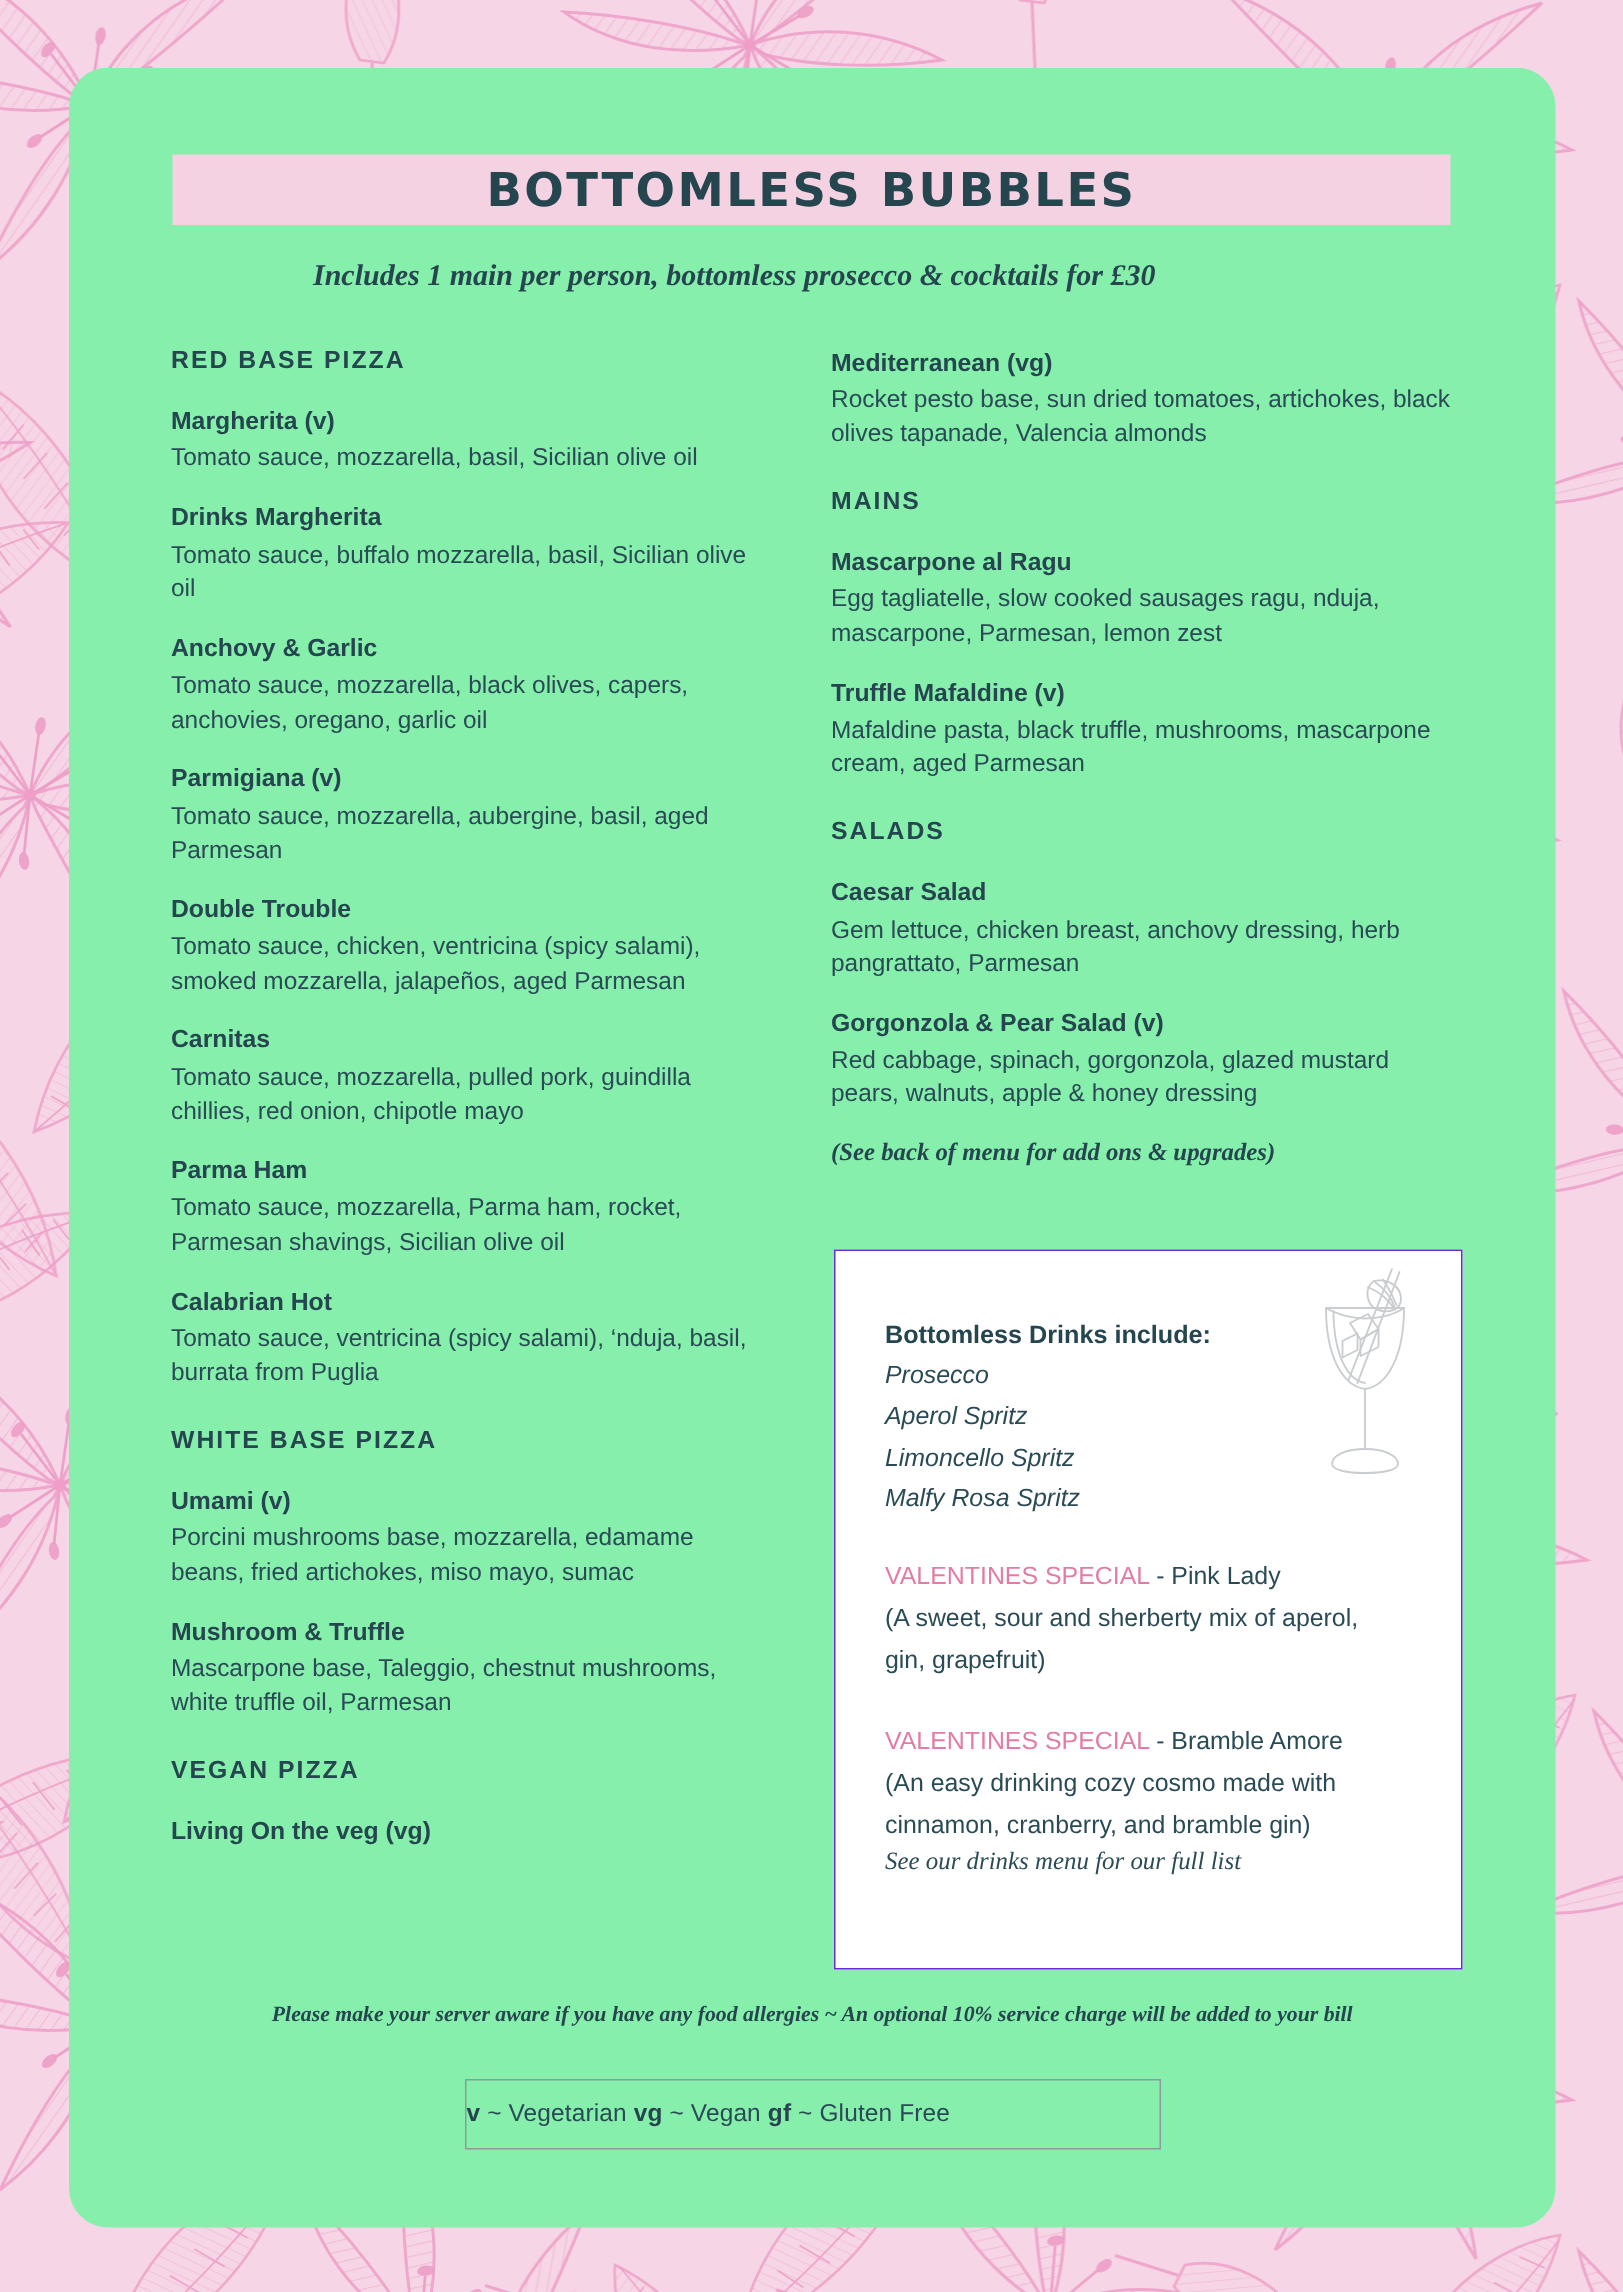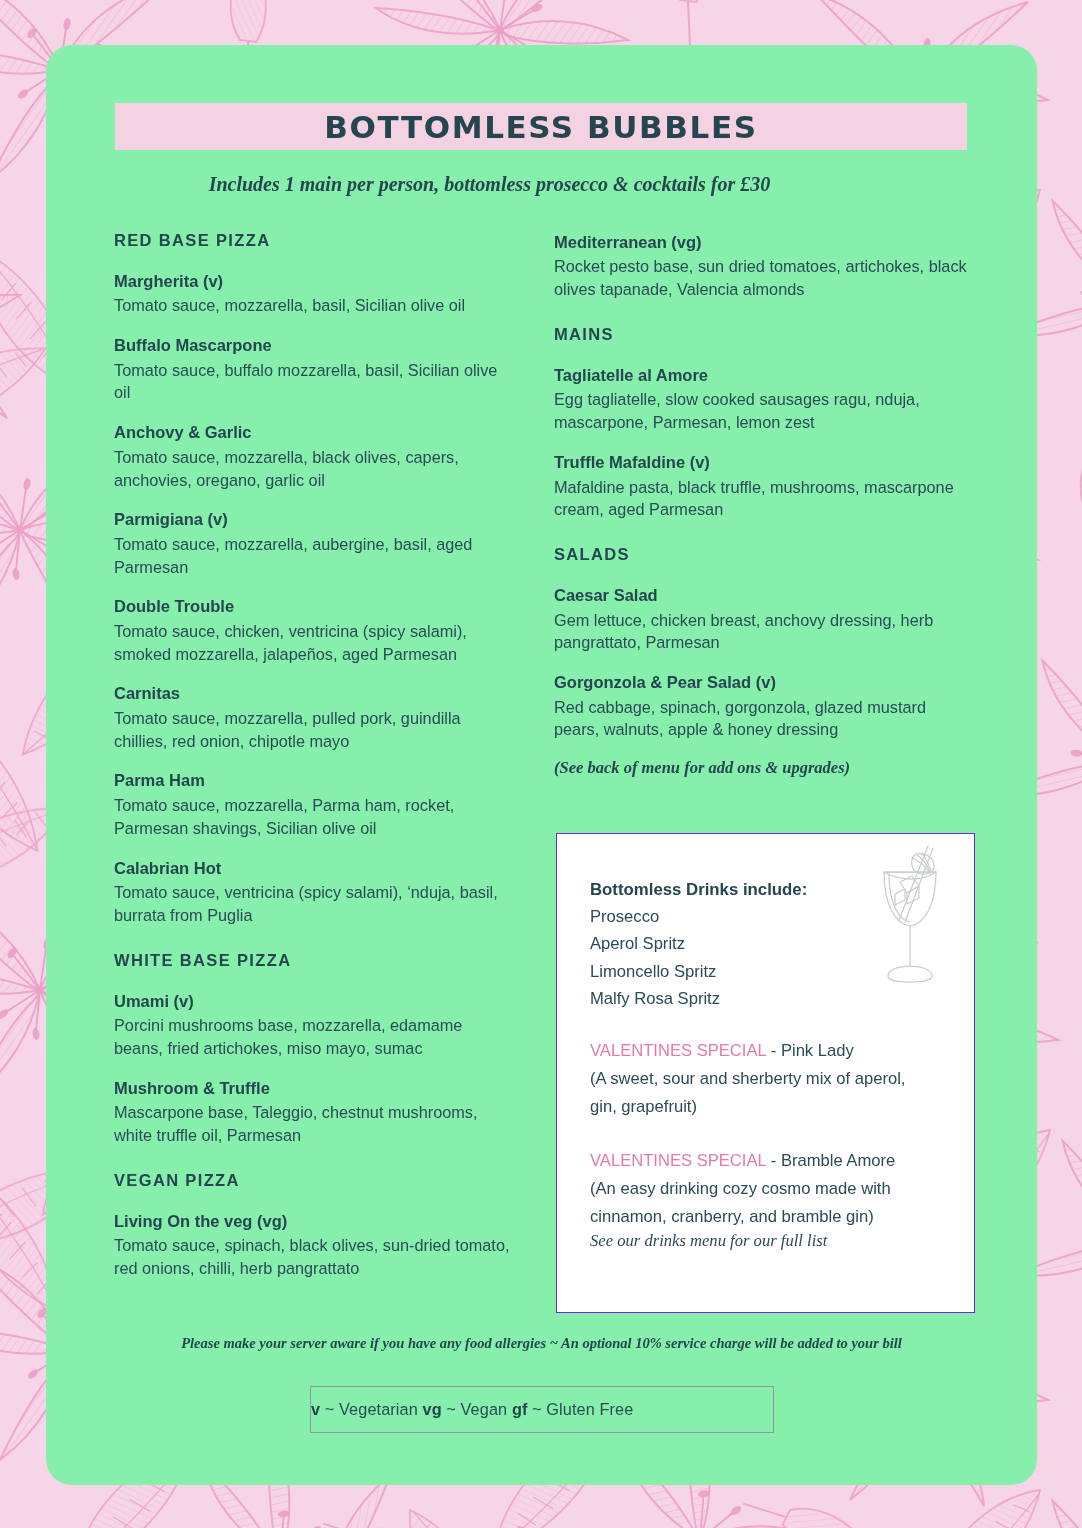--- a/index.html
+++ b/index.html
@@ -133,20 +133,21 @@
   .drinks-title {
     font-size: 16.8px;
     font-weight: bold;
     color: #25454f;
     line-height: 1.62;
   }
   .drink-line {
     font-size: 16.6px;
     color: #2a4b56;
     line-height: 1.64;
+    font-style: italic;
   }
 
   .special-block { margin-top: 25px; }
   .special-head {
     font-size: 16.6px;
     color: #2a4b56;
     line-height: 1.70;
   }
   .special-head .vs-label { color: #e47ba6; }
   .special-desc {
@@ -304,21 +305,21 @@
 
     <div class="col col-left">
 
       <div class="section-head">RED BASE PIZZA</div>
 
       <div class="item">
         <div class="item-name">Margherita (v)</div>
         <div class="item-desc">Tomato sauce, mozzarella, basil, Sicilian olive oil</div>
       </div>
       <div class="item">
-        <div class="item-name">Buffalo Mascarpone</div>
+        <div class="item-name">Drinks Margherita</div>
         <div class="item-desc">Tomato sauce, buffalo mozzarella, basil, Sicilian olive oil</div>
       </div>
       <div class="item">
         <div class="item-name">Anchovy &amp; Garlic</div>
         <div class="item-desc">Tomato sauce, mozzarella, black olives, capers, anchovies, oregano, garlic oil</div>
       </div>
       <div class="item">
         <div class="item-name">Parmigiana (v)</div>
         <div class="item-desc">Tomato sauce, mozzarella, aubergine, basil, aged Parmesan</div>
       </div>
@@ -349,36 +350,35 @@
       <div class="item">
         <div class="item-name">Mushroom &amp; Truffle</div>
         <div class="item-desc">Mascarpone base, Taleggio, chestnut mushrooms, white truffle oil, Parmesan</div>
       </div>
 
       <div class="spacer-sm"></div>
       <div class="section-head">VEGAN PIZZA</div>
 
       <div class="item">
         <div class="item-name">Living On the veg (vg)</div>
-        <div class="item-desc">Tomato sauce, spinach, black olives, sun-dried tomato, red onions, chilli, herb pangrattato</div>
       </div>
     </div>
 
     <div class="col col-right">
 
       <div class="item">
         <div class="item-name">Mediterranean (vg)</div>
         <div class="item-desc">Rocket pesto base, sun dried tomatoes, artichokes, black olives tapanade, Valencia almonds</div>
       </div>
 
       <div class="spacer-sm"></div>
       <div class="section-head">MAINS</div>
 
       <div class="item">
-        <div class="item-name">Tagliatelle al Amore</div>
+        <div class="item-name">Mascarpone al Ragu</div>
         <div class="item-desc">Egg tagliatelle, slow cooked sausages ragu, nduja, mascarpone, Parmesan, lemon zest</div>
       </div>
       <div class="item">
         <div class="item-name">Truffle Mafaldine (v)</div>
         <div class="item-desc">Mafaldine pasta, black truffle, mushrooms, mascarpone cream, aged Parmesan</div>
       </div>
 
       <div class="spacer-sm"></div>
       <div class="section-head">SALADS</div>
 

